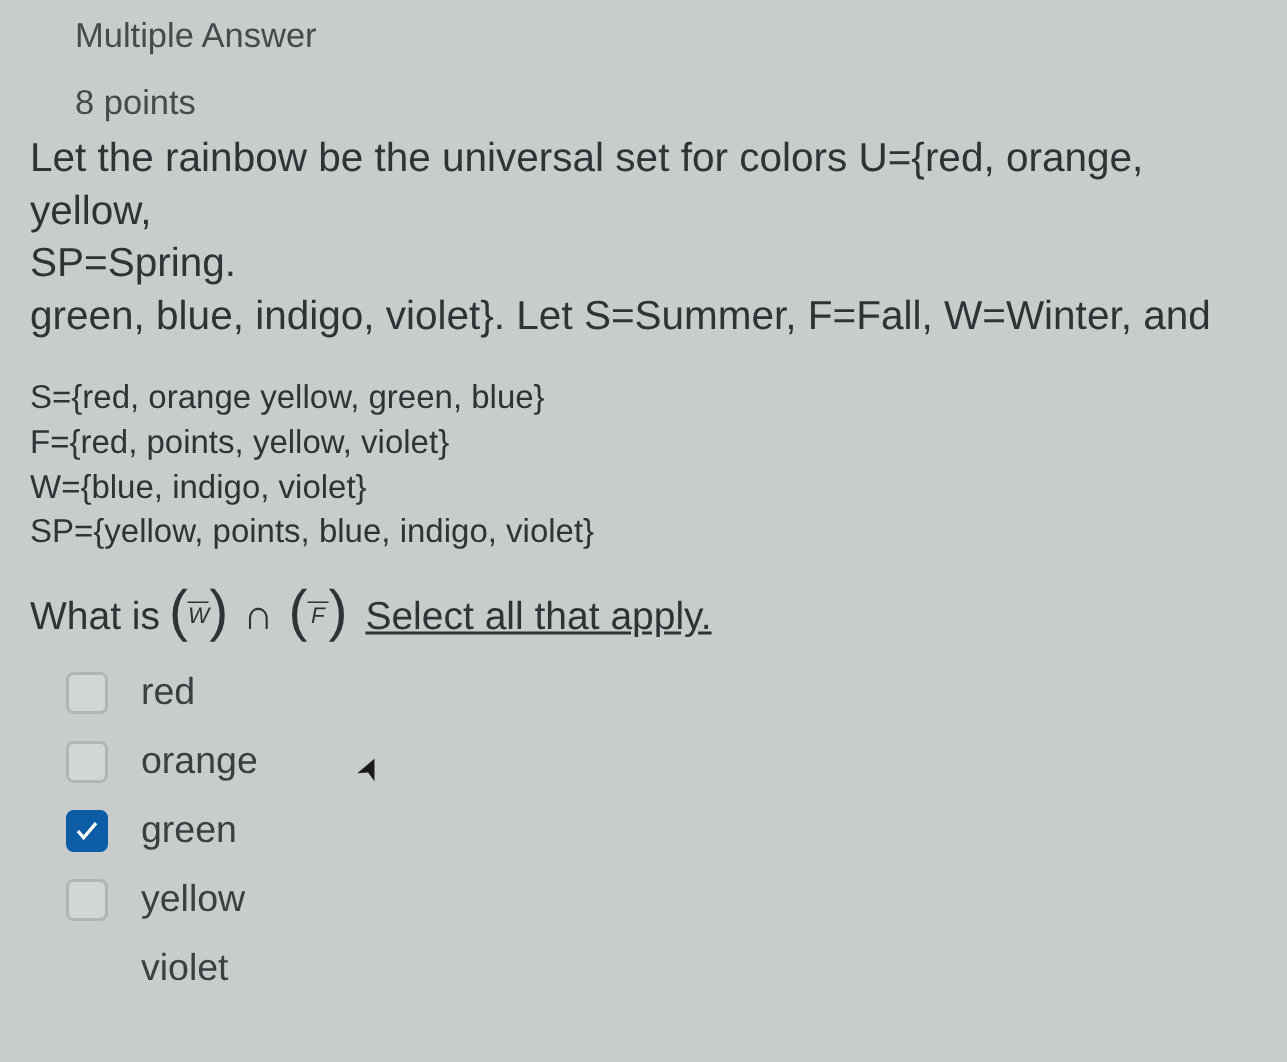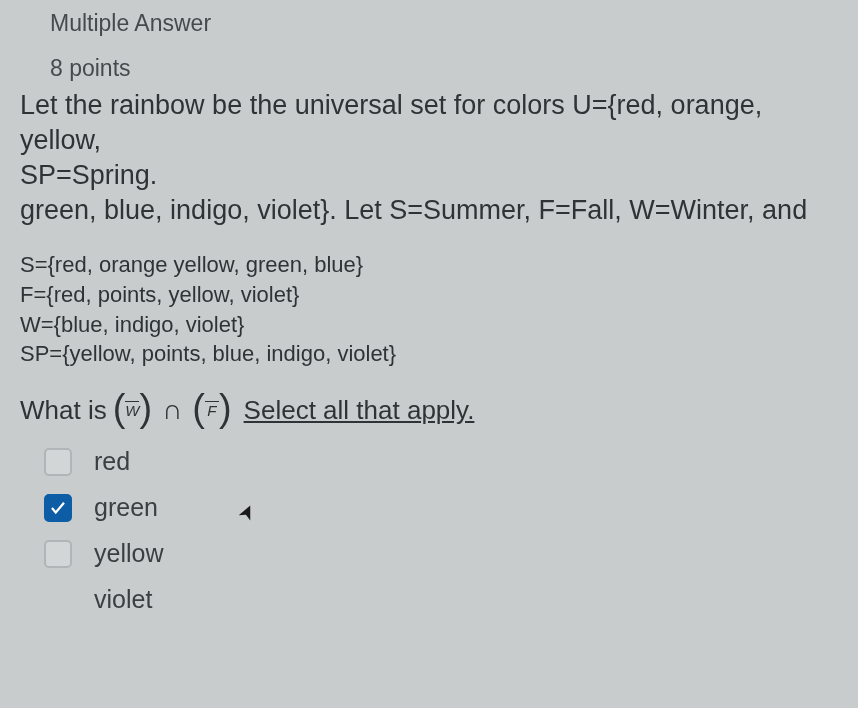--- a/index.html
+++ b/index.html
@@ -184,20 +184,24 @@
   </span>
   <span style="margin-left:6px;text-decoration:underline;">Select all that apply.</span>
 </div>
 
 <div class="options" id="options-container">
     <div class="option-row">
       <div class="checkbox"></div>
       <span class="option-label">red</span>
     </div>
     <div class="option-row">
+      <div class="checkbox"></div>
+      <span class="option-label">orange</span>
+    </div>
+    <div class="option-row">
       <div class="checkbox checked">
         <svg viewBox="0 0 24 24">
           <polyline points="4,12 9,18 20,5"></polyline>
         </svg>
       </div>
       <span class="option-label">green</span>
     </div>
     <div class="option-row">
       <div class="checkbox"></div>
       <span class="option-label">yellow</span>

